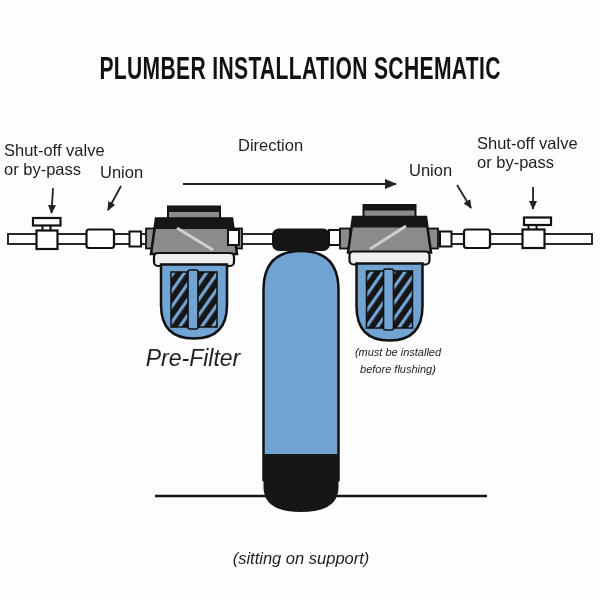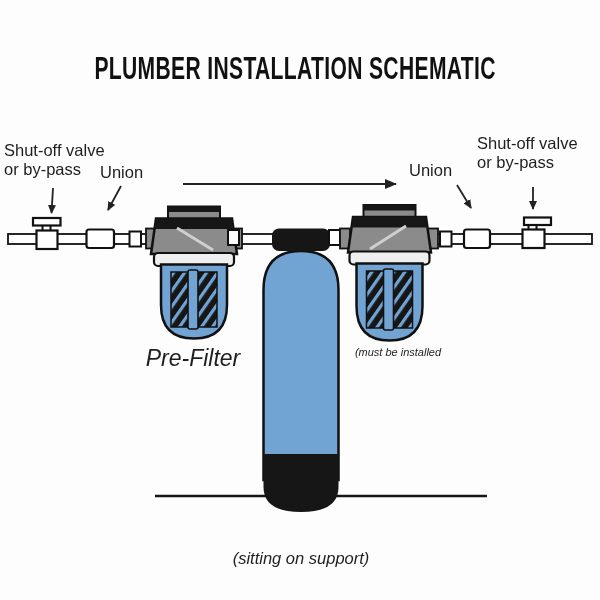--- a/index.html
+++ b/index.html
@@ -2,21 +2,21 @@
 <html><head>
 <meta charset="utf-8">
 <style>
   html,body{margin:0;padding:0;}
   .stage{
     position:relative;width:600px;height:600px;background:#fdfdfd;
     font-family:"Liberation Sans", sans-serif;color:#1e1e1e;overflow:hidden;
   }
   .stage svg{position:absolute;left:0;top:0;}
   .lbl{position:absolute;white-space:nowrap;line-height:1.1;}
-  .title-wrap{top:52px;left:0;width:600px;text-align:left;}
+  .title-wrap{top:52px;left:0;width:600px;text-align:center;}
   .title-wrap span{
     display:inline-block;font-weight:bold;font-size:31px;letter-spacing:.5px;
     transform:scaleX(.68);transform-origin:center;color:#111;
   }
   .small{font-size:16.5px;line-height:19px;text-align:left;}
   .big{font-size:23px;text-align:center;font-style:italic;}
   .note{font-size:11px;line-height:17px;}
   .l-valve{top:141px;left:4px;width:112px;}
   .l-union{top:163px;left:100px;width:70px;}
   .flow{top:134px;left:238px;width:110px;line-height:23px;}
@@ -118,32 +118,34 @@
   </div>
 
   <div class="lbl small l-valve">
     <div>Shut-off valve</div>
     <div>or by-pass</div>
   </div>
 
   <div class="lbl small l-union">Union</div>
 
   <div class="lbl small flow">
+    <div>Direction</div>
   </div>
 
   <div class="lbl small r-union">Union</div>
 
   <div class="lbl small r-valve">
     <div>Shut-off valve</div>
     <div>or by-pass</div>
   </div>
 
   <div class="lbl big pre-lbl">Pre-Filter</div>
 
   <div class="lbl big post-lbl">
     <span class="note">(must be installed</span>
+    <span class="note">before flushing)</span>
   </div>
 
   <div class="lbl big tank-lbl">
     <span class="note">(sitting on support)</span>
   </div>
 
 </div>
 
 </body></html>

